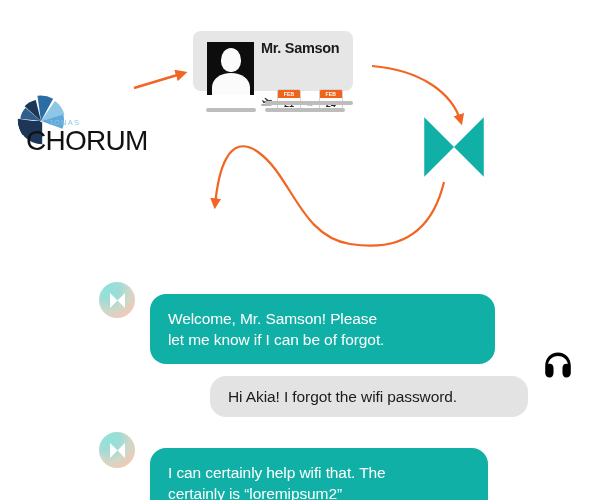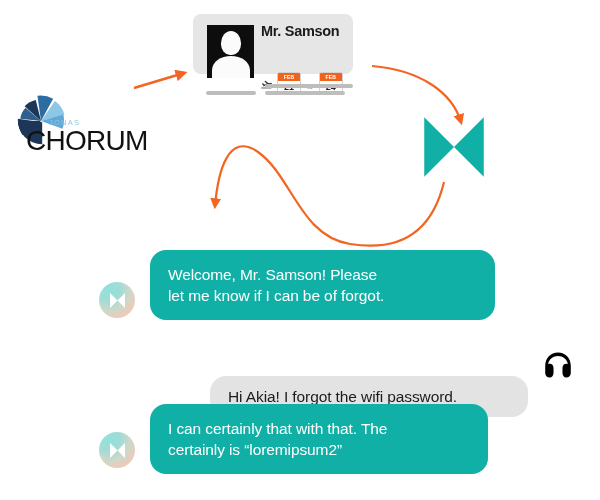--- a/index.html
+++ b/index.html
@@ -51,21 +51,21 @@
     left: 18px;
     top: 22px;
     width: 170px;
     height: 42px;
   }
 
   
   .id-card {
     position: absolute;
     left: 193px;
-    top: 14px;
+    top: 31px;
     width: 160px;
     height: 60px;
     background: #e6e6e6;
     border-radius: 8px;
   }
   .id-photo {
     position: absolute;
     left: 14px;
     top: 11px;
     width: 47px;
@@ -174,20 +174,21 @@
     box-sizing: border-box;
     border-radius: 16px;
     font-size: 15.5px;
     line-height: 21px;
     letter-spacing: -0.1px;
   }
   .bubble.agent {
     background: #11b0a6;
     color: #ffffff;
     padding: 14px 18px;
+    margin-top: 44px;
   }
   .bubble.guest {
     background: #e3e3e3;
     color: #1c1c1c;
     padding: 10px 18px;
     margin-top: 32px;
   }
 
   .msg1 { left: 150px; top: 250px; width: 345px; }
   .msg2 { left: 210px; top: 344px; width: 318px; }
@@ -301,21 +302,21 @@
   </div>
 
   <div class="bubble guest msg2">
     <div>Hi Akia! I forgot the wifi password.</div>
   </div>
   <svg class="headset" viewBox="0 0 100 100">
     <path d="M 50,8 C 27,8 10,26 10,50 L 10,72 C 10,80 16,86 24,86 C 31,86 36,80 36,72 L 36,56 C 36,48 31,43 24,43 C 22,43 20.5,43.4 19,44 C 22,29 35,19 50,19 C 65,19 78,29 81,44 C 79.5,43.4 78,43 76,43 C 69,43 64,48 64,56 L 64,72 C 64,80 69,86 76,86 C 84,86 90,80 90,72 L 90,50 C 90,26 73,8 50,8 Z" fill="#000000"></path>
   </svg>
 
   <div class="bubble agent msg3">
-    <div>I can certainly that with that. The</div>
+    <div>I can certainly help wifi that. The</div>
     <div>certainly is “loremipsum2”</div>
   </div>
   <div class="avatar a2">
     <svg width="17" height="17" viewBox="0 0 100 100">
       <path d="M 6,6 L 6,94 L 50,50 Z" fill="#ffffff"></path>
       <path d="M 94,6 L 94,94 L 50,50 Z" fill="#ffffff"></path>
     </svg>
   </div>
 
 </div>

